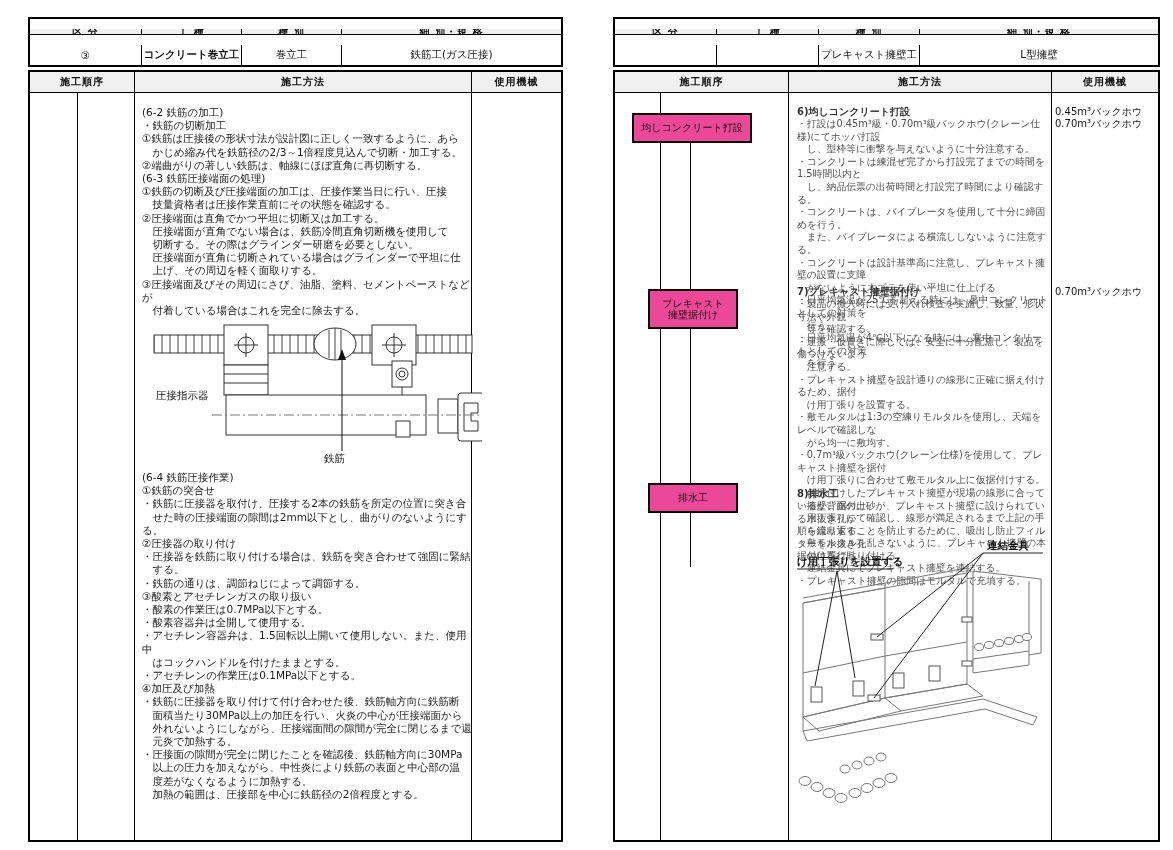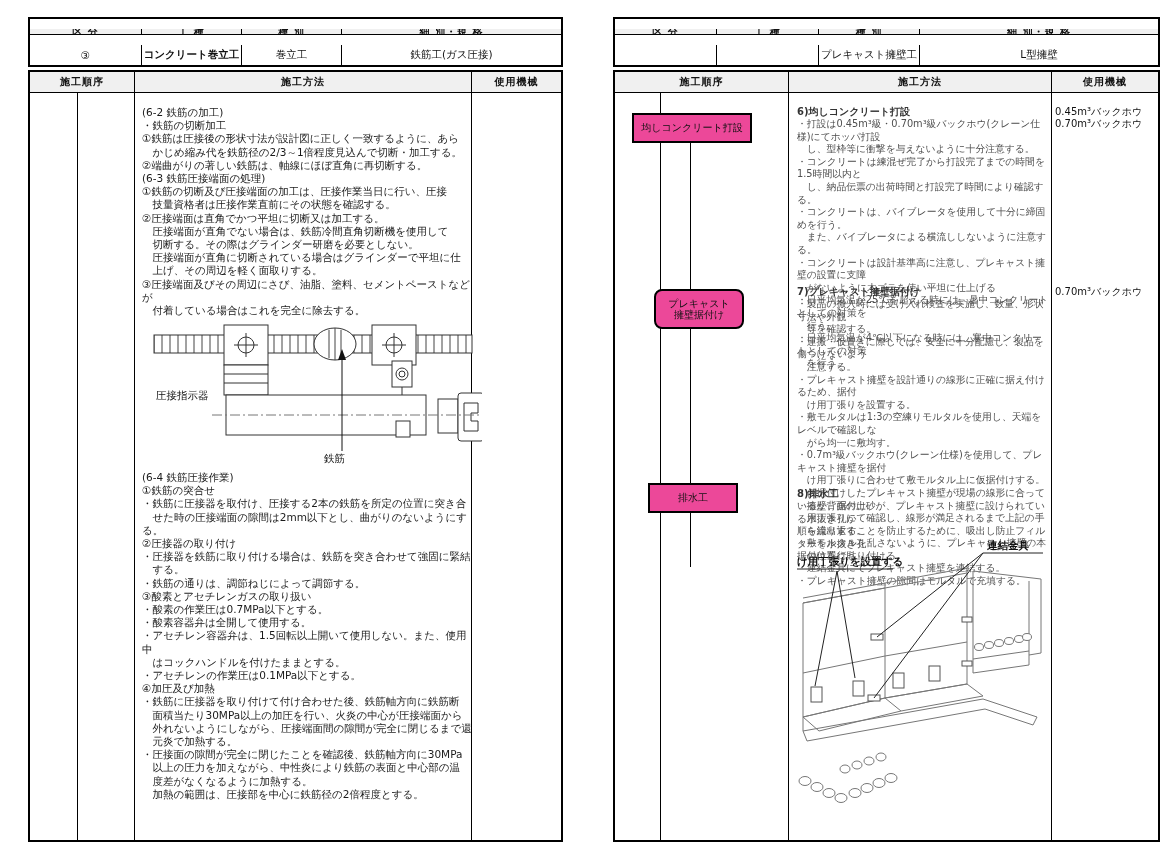--- a/index.html
+++ b/index.html
@@ -184,21 +184,21 @@
         <div class="hc last">使用機械</div>
       </div>
       <div class="mt-b" style="grid-template-columns:174px 263px 1fr;">
 
         <div class="bc">
           <div class="vdiv" style="left:45px;"></div>
           <div class="conn" style="left:75px;top:46px;height:150px;"></div>
           <div class="conn" style="left:75px;top:232px;height:158px;"></div>
           <div class="conn" style="left:75px;top:416px;height:58px;"></div>
           <div class="fbox" style="left:17px;top:20px;width:116px;height:26px;">均しコンクリート打設</div>
-          <div class="fbox" style="left:39px;top:196px;width:86px;height:36px;border-radius:8px;">プレキャスト
+          <div class="fbox" style="left:33px;top:196px;width:86px;height:36px;">プレキャスト
 擁壁据付け</div>
           <div class="fbox" style="left:33px;top:390px;width:86px;height:26px;">排水工</div>
         </div>
 
         <div class="bc">
           <div class="btitle" style="left:8px;top:12px;">6)均しコンクリート打設</div>
           <div class="jp-sm blurred" style="left:8px;top:25px;">・打設は0.45m³級・0.70m³級バックホウ(クレーン仕様)にてホッパ打設
 　し、型枠等に衝撃を与えないように十分注意する。
 ・コンクリートは練混ぜ完了から打設完了までの時間を1.5時間以内と
 　し、納品伝票の出荷時間と打設完了時間により確認する。

